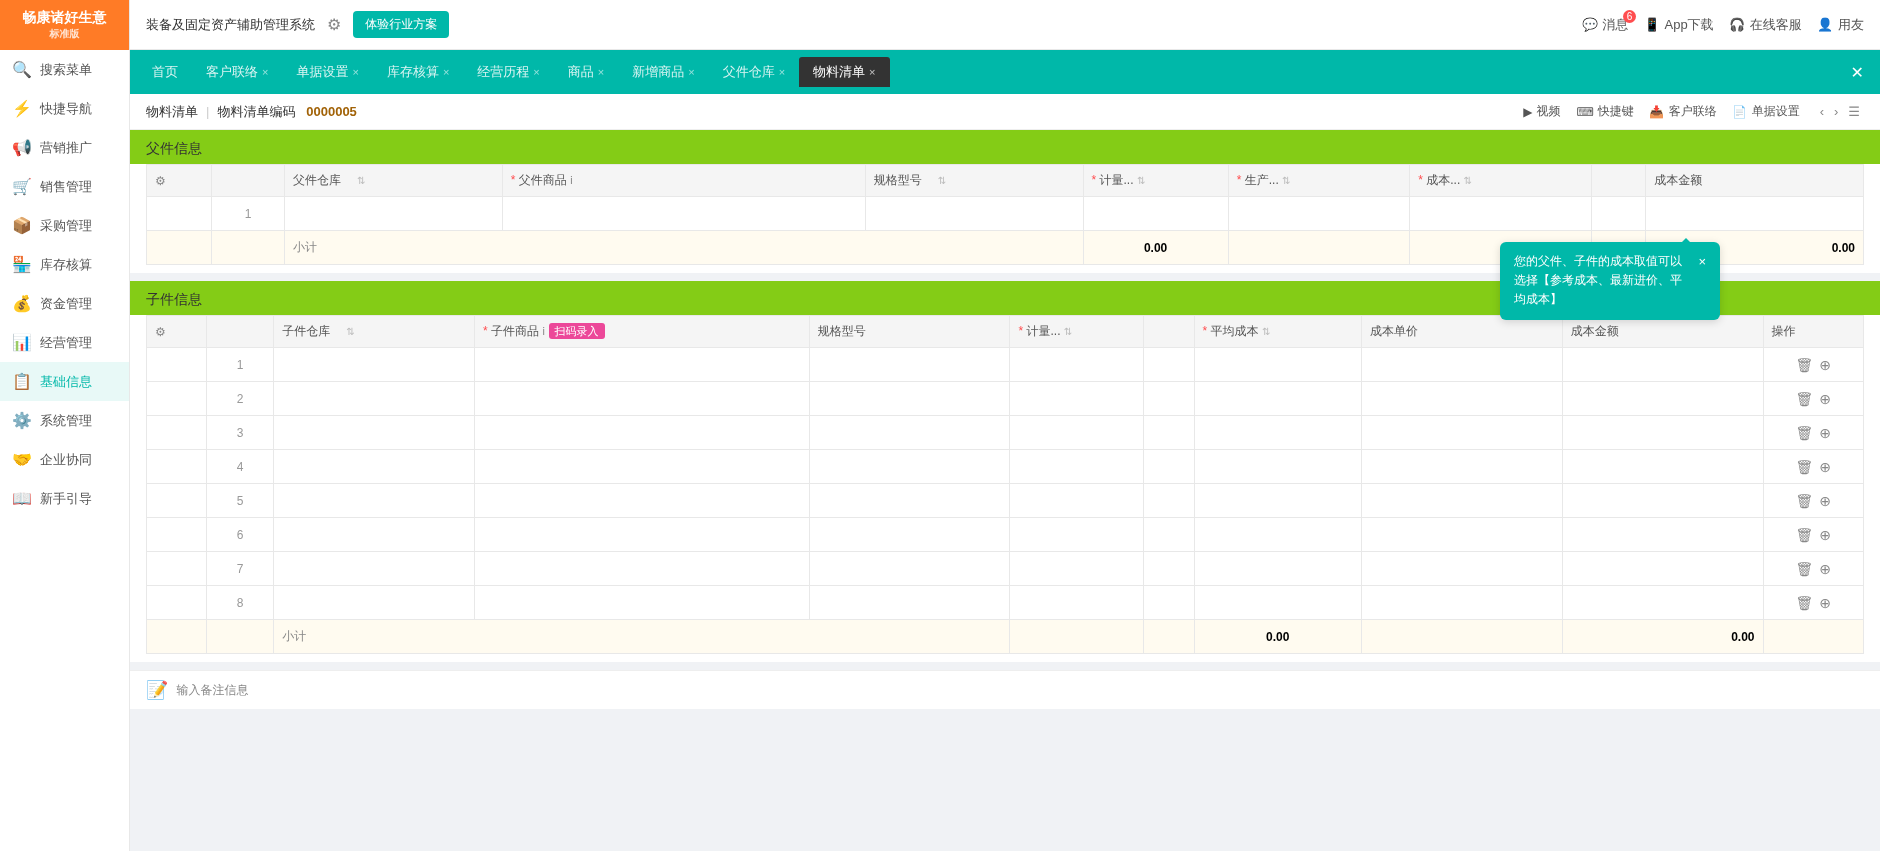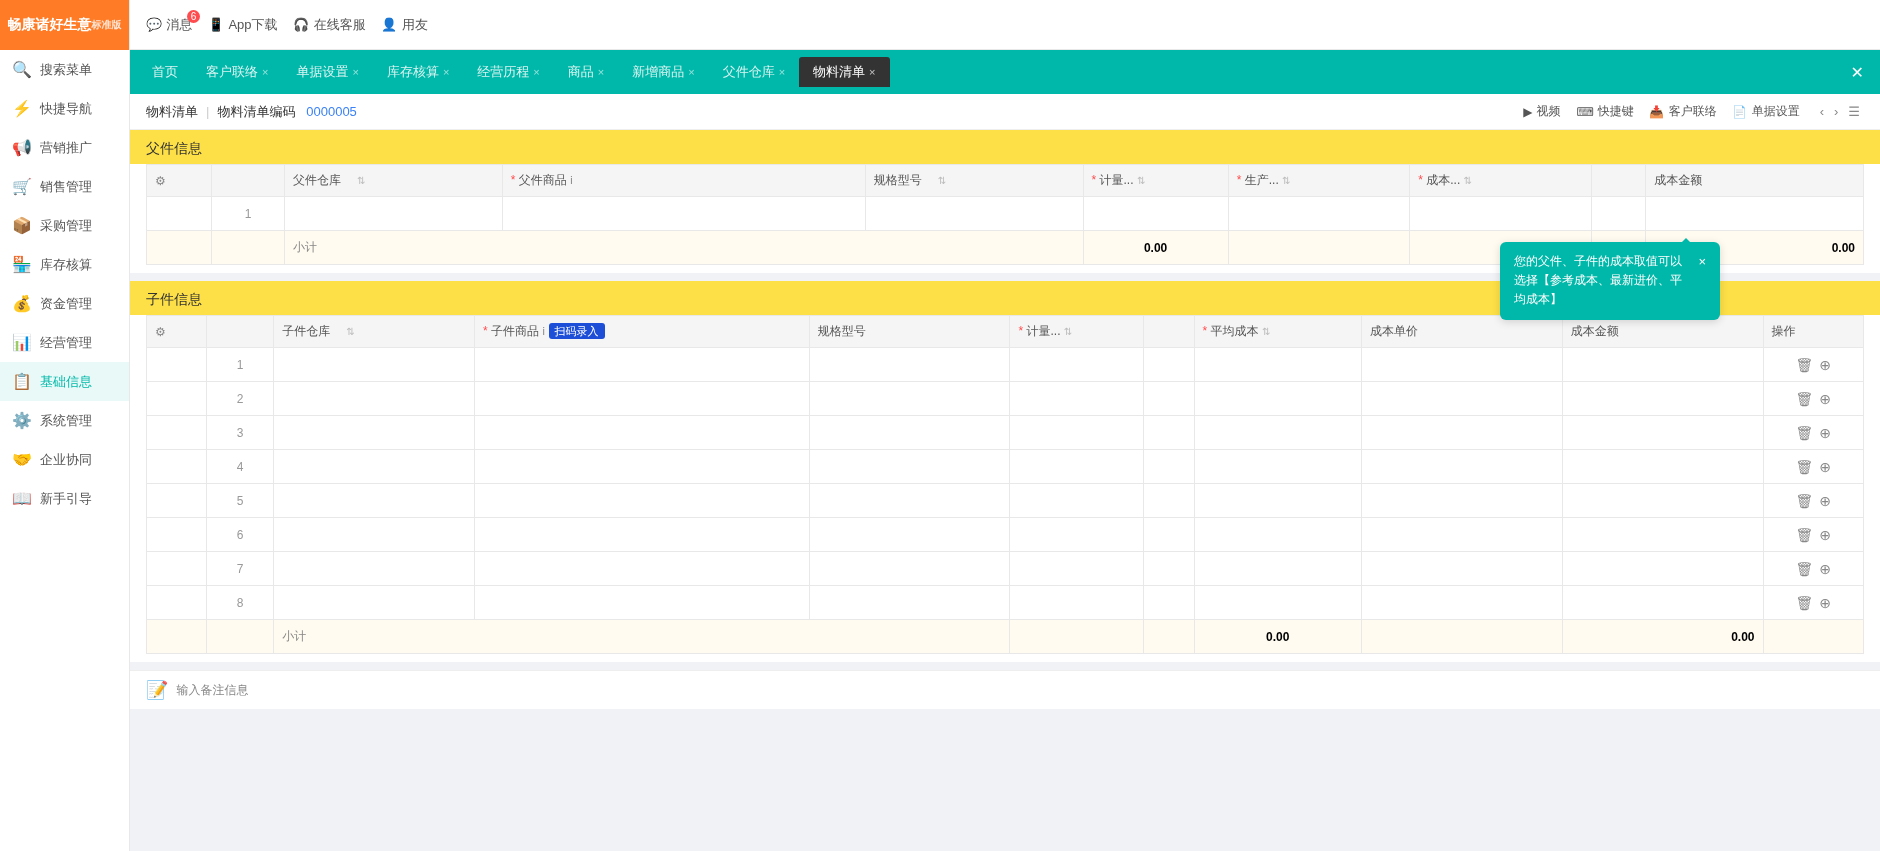--- a/index.html
+++ b/index.html
@@ -16,21 +16,21 @@
     }
     .sidebar-logo {
       background: #ff7b26;
       height: 50px;
       display: flex;
       align-items: center;
       justify-content: center;
       color: white;
       font-size: 14px;
       font-weight: bold;
-      flex-direction: row;
+      flex-direction: column;
       padding: 4px;
     }
     .sidebar-logo .sub { font-size: 10px; color: rgba(255,255,255,0.8); text-align: right; }
     .sidebar-item {
       display: flex;
       align-items: center;
       padding: 10px 12px;
       cursor: pointer;
       color: #555;
       font-size: 13px;
@@ -159,21 +159,21 @@
       margin-left: 8px;
       font-size: 13px;
     }
 
     
     .section-title {
       padding: 10px 16px 6px;
       font-size: 14px;
       font-weight: 500;
       color: #333;
-      background: #fde047;
+      background: #84cc16;
     }
 
     
     .table-wrap {
       background: #fff;
       margin: 0 0 8px 0;
       padding: 0 16px 8px;
     }
     .data-table {
       width: 100%;
@@ -211,21 +211,21 @@
     .col-production { width: 100px; }
     .col-cost { width: 100px; }
     .col-cost-amount { width: 120px; text-align: right; }
     .col-qty { width: 100px; }
     .col-unit-price { width: 120px; }
     .col-op { width: 60px; text-align: center; }
 
     .settings-gear { color: #888; cursor: pointer; }
     
     .scan-badge {
-      background: #1d4ed8;
+      background: #ec4899;
       color: white;
       border-radius: 3px;
       padding: 2px 6px;
       font-size: 11px;
     }
 
     .op-icons { display: flex; gap: 6px; justify-content: center; }
     .op-icon { color: #888; cursor: pointer; font-size: 14px; }
 
     .bottom-bar {
@@ -313,20 +313,25 @@
   </div>
   <div class="sidebar-item">
     <span class="icon">📖</span>
     <span>新手引导</span>
   </div>
 </div>
 
 <div class="main">
 
   <div class="top-header">
+    <div class="top-header-left">
+      <span class="system-title">装备及固定资产辅助管理系统</span>
+      <span class="settings-icon">⚙</span>
+      <button class="trial-btn">体验行业方案</button>
+    </div>
     <div class="top-header-right">
       <div class="header-action badge-wrap">
         <span>💬</span>
         <span class="badge">6</span>
         <span>消息</span>
       </div>
       <div class="header-action">
         <span>📱</span>
         <span>App下载</span>
       </div>
@@ -380,21 +385,21 @@
     <span class="nav-close-all">✕</span>
   </div>
 
   <div class="page-content content-area">
 
     <div class="page-header-row">
       <span class="breadcrumb-item current">物料清单</span>
       <span style="margin: 0 8px; color: #ccc;">|</span>
       <span class="page-doc-num">
         <span>物料清单编码</span>&nbsp;&nbsp;
-        <span style="color: #3b82f6; font-weight: 400;">0000005</span>
+        <span style="color: #a16207; font-weight: 700;">0000005</span>
       </span>
 
       <div style="margin-left: auto; display: flex; align-items: center; gap: 16px;">
         <div class="toolbar-btn">
           <span>▶</span>
           <span>视频</span>
         </div>
         <div class="toolbar-btn">
           <span>⌨</span>
           <span>快捷键</span>

